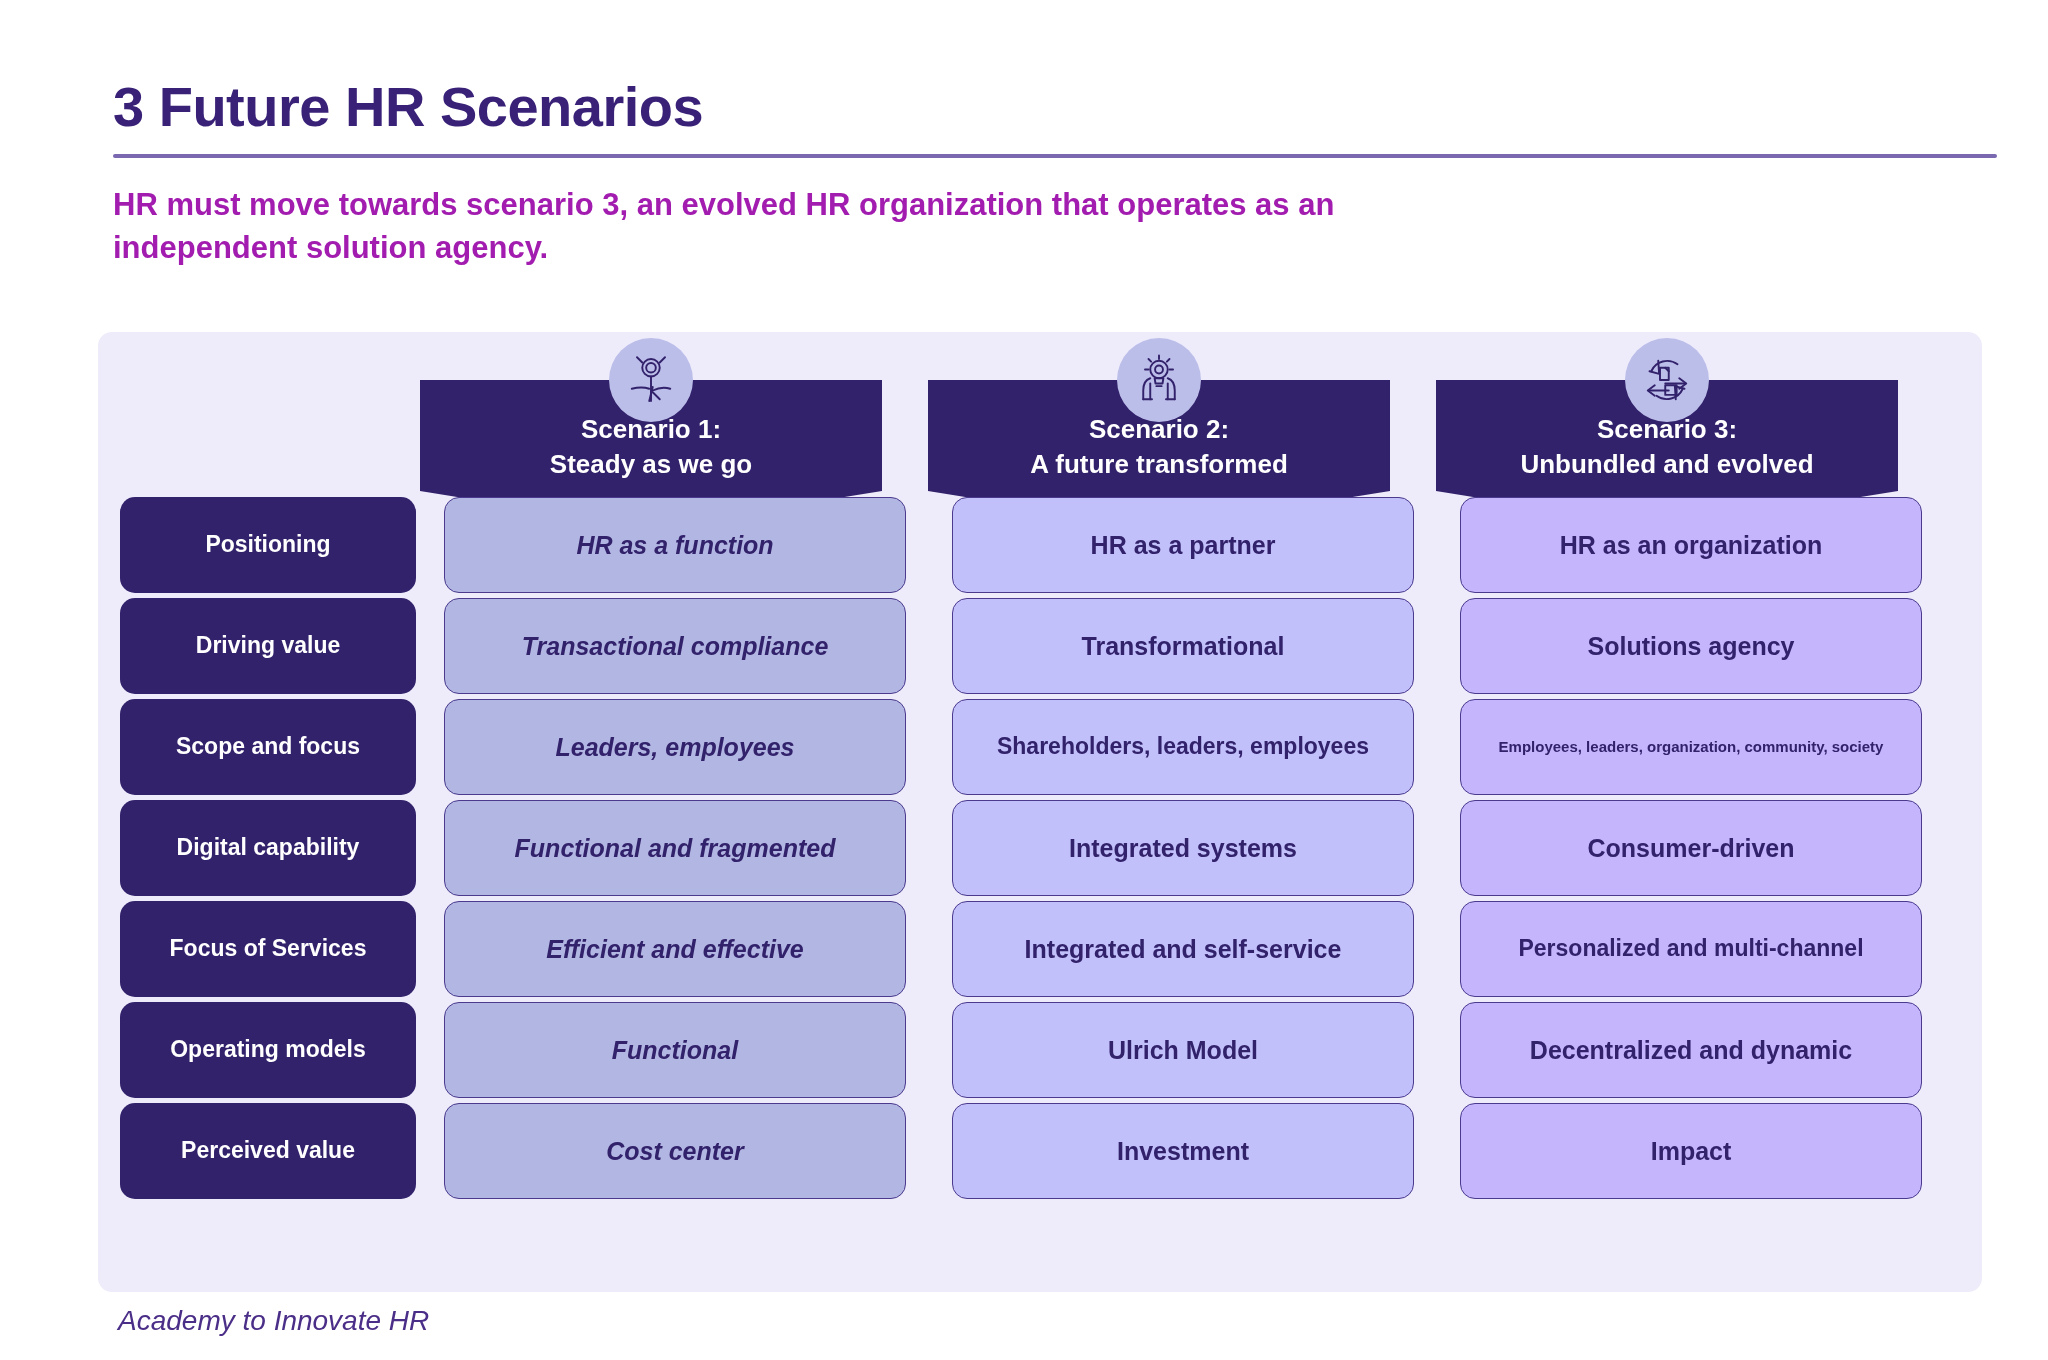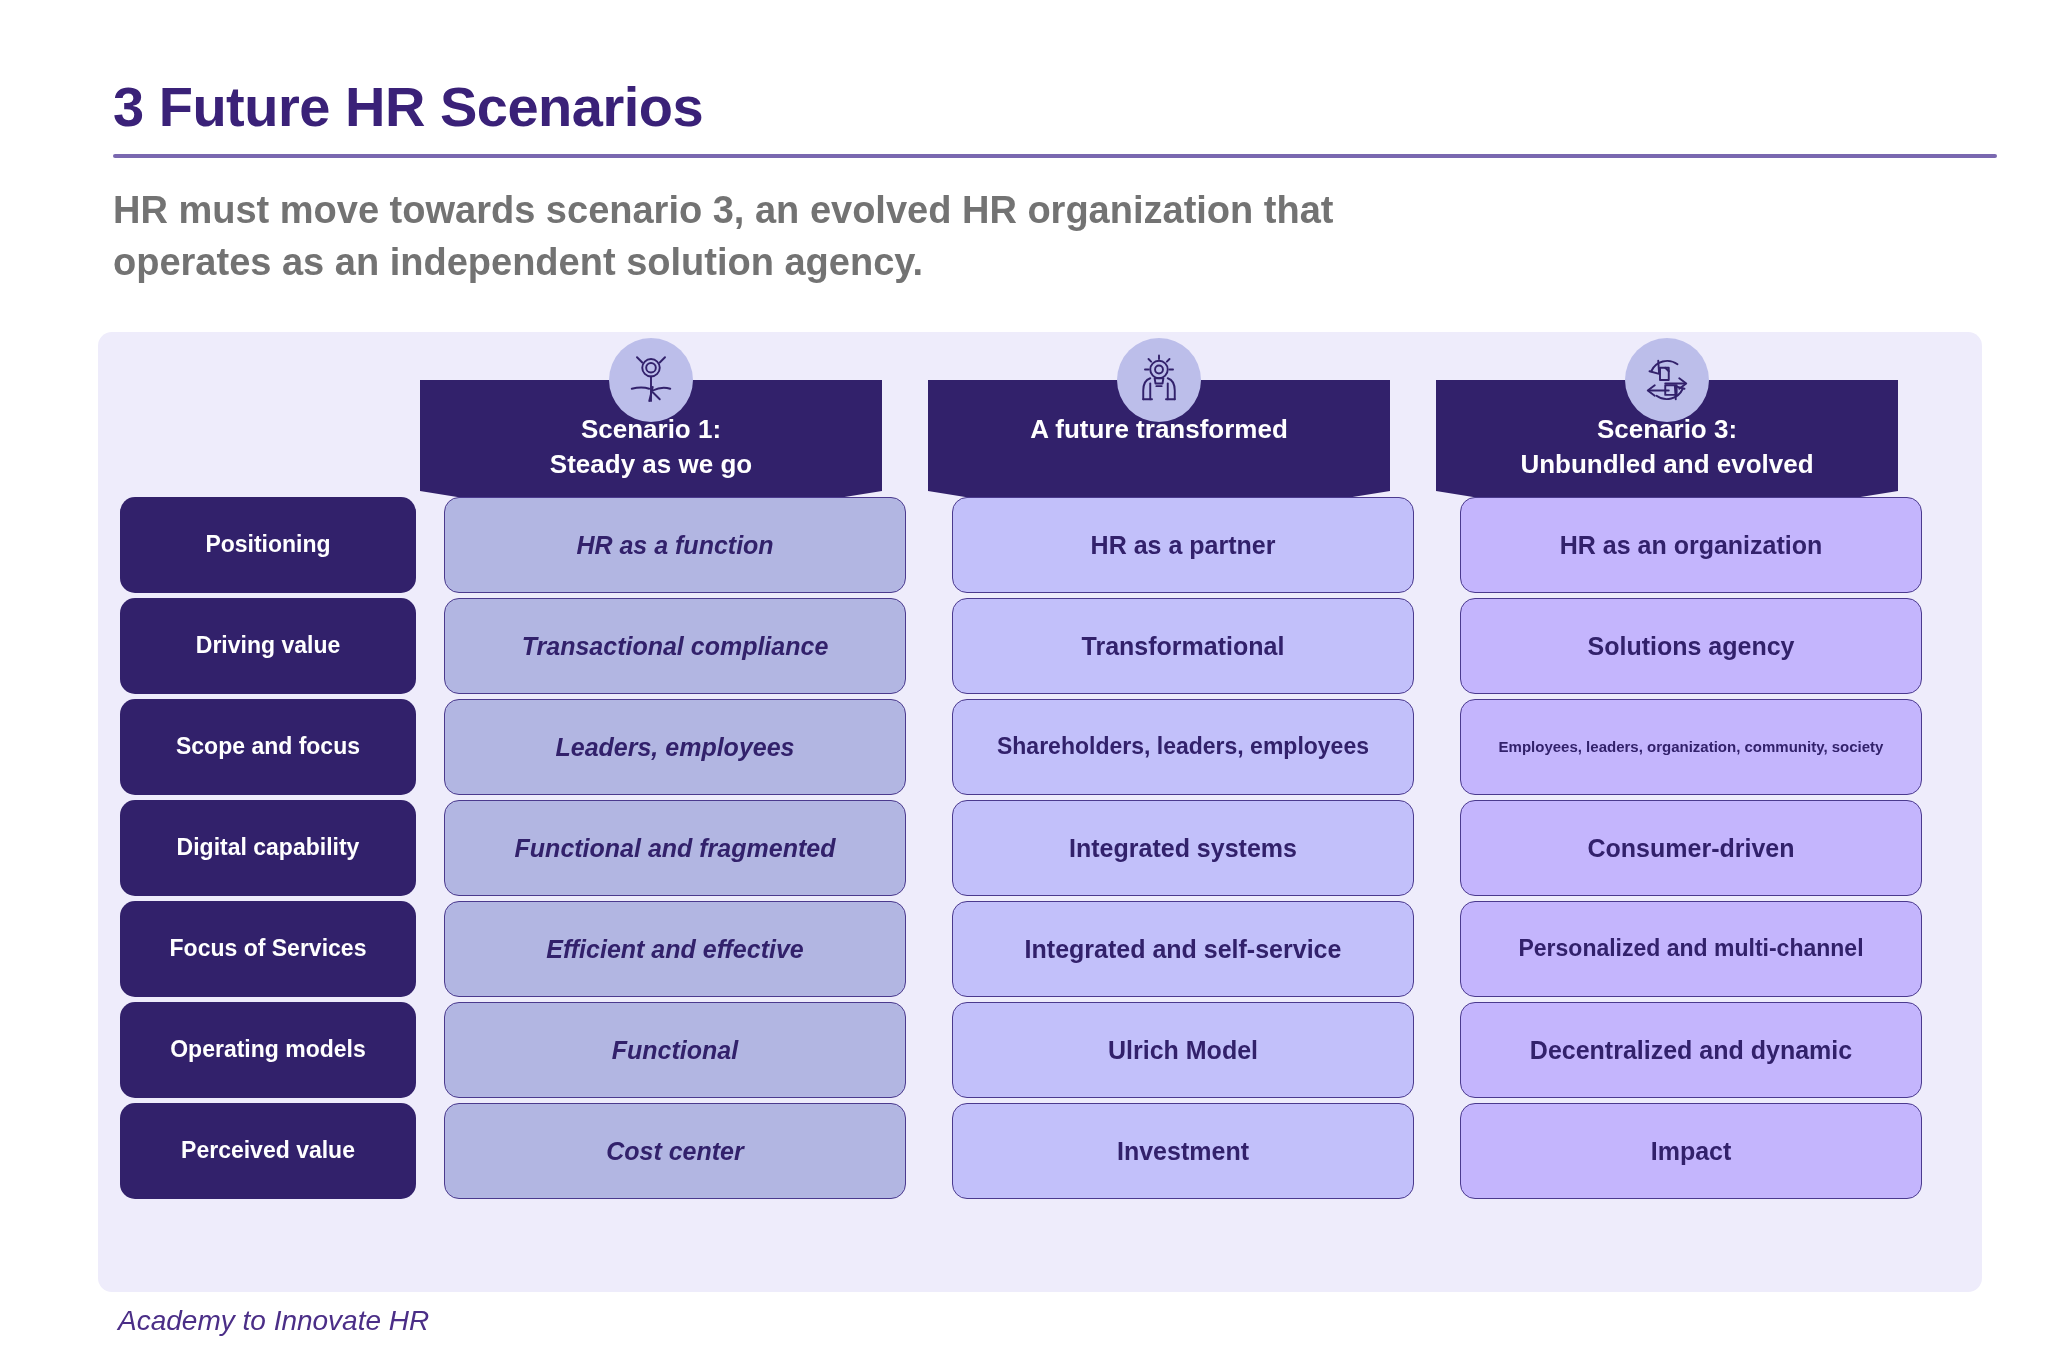--- a/index.html
+++ b/index.html
@@ -38,23 +38,23 @@
   .title-divider {
     margin-top: 17px;
     height: 4px;
     width: 100%;
     background: #7a68b0;
     border-radius: 2px;
   }
 
   .subtitle {
     margin-top: 26px;
-    font-size: 38px;
-    font-weight: bold;
-    color: #737373;
+    font-size: 31px;
+    font-weight: bold;
+    color: #a21caf;
     line-height: 1.38;
     max-width: 1300px;
   }
 
   
   .panel {
     position: absolute;
     left: 98px;
     top: 332px;
     width: 1884px;
@@ -254,20 +254,21 @@
             <path d="M29 39 L35 39"></path>
             <path d="M22 30 C16 32 14 38 14 44 L14 54"></path>
             <path d="M42 30 C48 32 50 38 50 44 L50 54"></path>
             <path d="M22 36 L22 54"></path>
             <path d="M42 36 L42 54"></path>
             <path d="M14 54 L24 54"></path>
             <path d="M40 54 L50 54"></path>
           </svg>
         </div>
         <div class="banner-text">
+          <div>Scenario 2:</div>
           <div>A future transformed</div>
         </div>
       </div>
 
       <div class="banner" id="banner-2">
         <div class="banner-shape"></div>
         <div class="banner-icon">
           <svg viewBox="0 0 64 64" fill="none" stroke="#32216b" stroke-width="2.2" stroke-linecap="round" stroke-linejoin="round">
             <path d="M44 14 A20 20 0 0 0 14 22"></path>
             <path d="M20 50 A20 20 0 0 0 50 42"></path>

